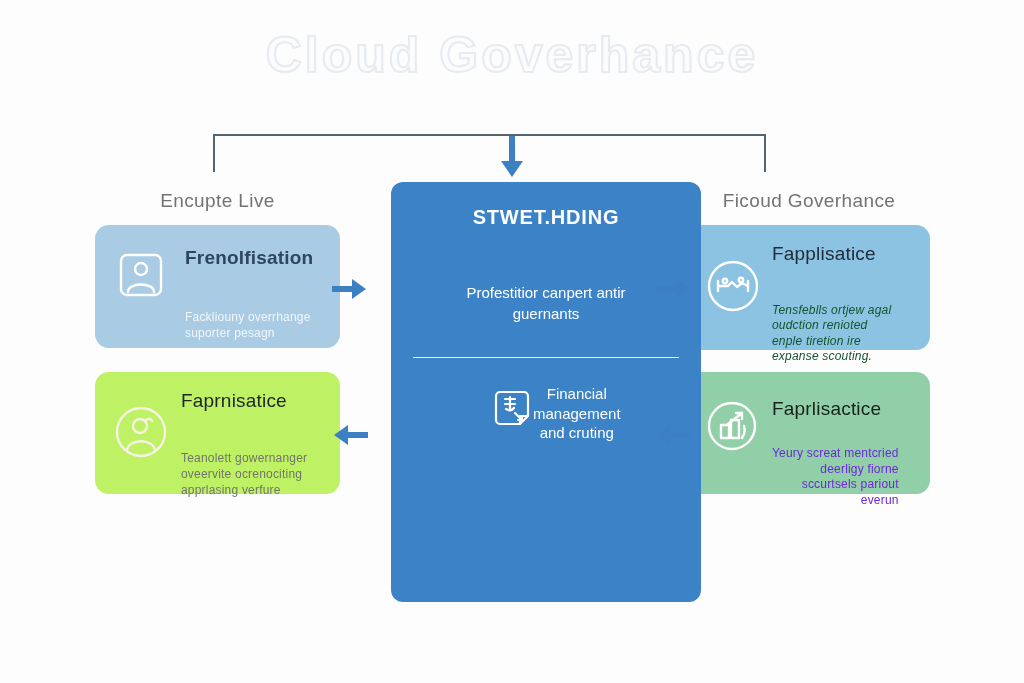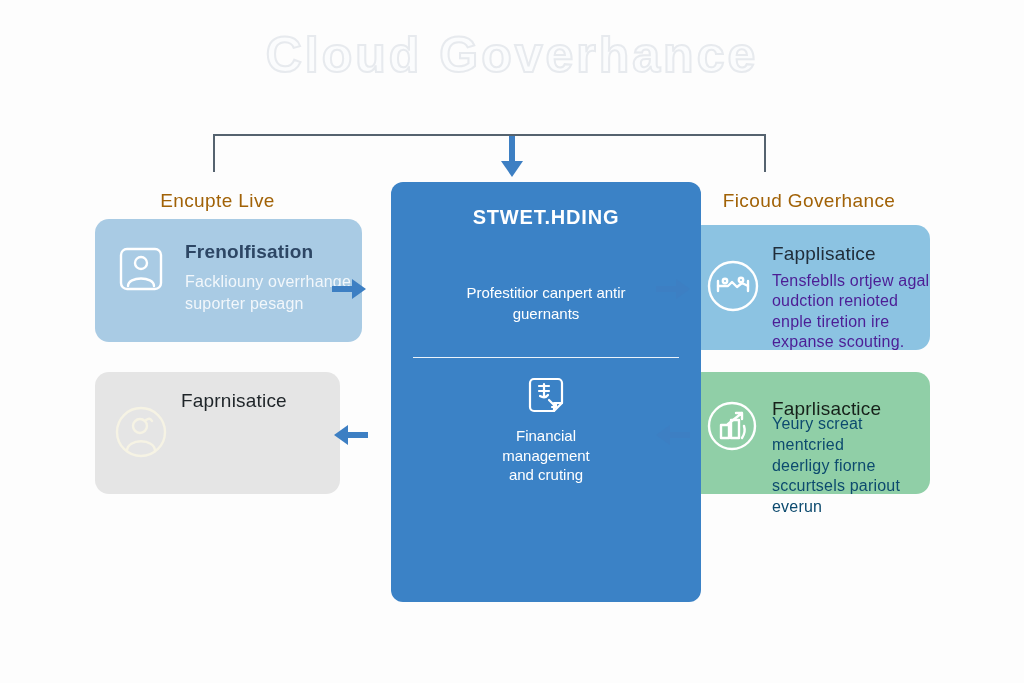--- a/index.html
+++ b/index.html
@@ -12,53 +12,53 @@
     position:absolute;top:26px;left:0;width:100%;text-align:center;
     font-size:50px;font-weight:700;letter-spacing:3px;
     color:#fbfcfd;-webkit-text-stroke:2px #e7eaee;text-stroke:2px #e7eaee;
   }
   
   .line{position:absolute;background:#55636f;}
   .down-arrow-shaft{position:absolute;left:509px;top:136px;width:6px;height:26px;background:#3d7fc3;}
   .down-arrow-head{position:absolute;left:501px;top:161px;width:0;height:0;
     border-left:11px solid transparent;border-right:11px solid transparent;border-top:16px solid #3d7fc3;}
   
-  .col-heading{position:absolute;font-size:19px;color:#a16207;letter-spacing:.4px;text-align:center;}
+  .col-heading{position:absolute;font-size:19px;color:#737373;letter-spacing:.4px;text-align:center;}
   
   .sbox{position:absolute;border-radius:14px;}
   .sbox .icon{position:absolute;color:#ffffff;}
   .sbox .btitle{position:absolute;font-size:19px;font-weight:400;letter-spacing:.2px;}
-  .sbox .bbody{position:absolute;font-size:16px;line-height:1.35;white-space:pre-line;letter-spacing:.2px;}
-  #box-top-left{left:95px;top:219px;width:267px;height:123px;background:#a9cbe4;}
+  .sbox .bbody{position:absolute;font-size:12px;line-height:1.35;white-space:pre-line;letter-spacing:.2px;margin-top:32px;}
+  #box-top-left{left:95px;top:225px;width:245px;height:123px;background:#a9cbe4;}
   #box-top-left .btitle{left:90px;top:22px;color:#2d4664;font-weight:600;}
   #box-top-left .bbody{left:90px;top:52px;color:#f2f7fb;}
   #box-top-left .icon{left:22px;top:26px;}
-  #box-bottom-left{left:95px;top:372px;width:245px;height:122px;background:#e5e5e5;}
+  #box-bottom-left{left:95px;top:372px;width:245px;height:122px;background:#bef264;}
   #box-bottom-left .btitle{left:86px;top:18px;color:#1e2428;}
   #box-bottom-left .bbody{left:86px;top:46px;color:#70756c;}
   #box-bottom-left .icon{left:18px;top:32px;color:#f6f3e4;}
   #box-top-right{left:688px;top:225px;width:242px;height:125px;background:#8cc3e2;}
   #box-top-right .btitle{left:84px;top:18px;color:#202d3a;}
-  #box-top-right .bbody{left:84px;top:46px;color:#4c1d95;line-height:1.28;}
+  #box-top-right .bbody{left:84px;top:46px;color:#14532d;line-height:1.28;font-style:italic;}
   #box-top-right .icon{left:16px;top:32px;}
   #box-bottom-right{left:688px;top:372px;width:242px;height:122px;background:#90cfa7;}
   #box-bottom-right .btitle{left:84px;top:14px;color:#16211a;margin-top:12px;}
-  #box-bottom-right .bbody{left:84px;top:42px;color:#0c4a6e;line-height:1.3;}
+  #box-bottom-right .bbody{left:84px;top:42px;color:#6d28d9;line-height:1.3;text-align:right;}
   #box-bottom-right .icon{left:16px;top:26px;}
   
   #center-box{position:absolute;left:365px;top:182px;width:310px;height:420px;
     background:#3b82c6;border-radius:12px;color:#ffffff;margin-left:26px;}
   #center-title{position:absolute;top:24px;width:100%;text-align:center;
     font-size:20px;font-weight:700;letter-spacing:.8px;}
   #center-body{position:absolute;top:100px;width:100%;text-align:center;
     font-size:15px;line-height:1.4;white-space:pre-line;}
   #center-divider{position:absolute;top:175px;left:22px;right:22px;height:1px;
     background:rgba(255,255,255,.9);}
   #center-items{position:absolute;top:192px;left:0;width:100%;display:flex;justify-content:center;gap:48px;}
-  .citem{width:110px;display:flex;flex-direction:column;align-items:center;text-align:center;}
+  .citem{width:110px;display:flex;align-items:center;text-align:center;}
   .citem .label{margin-top:10px;font-size:15px;line-height:1.3;white-space:pre-line;}
   #center-footer{position:absolute;top:370px;width:100%;text-align:center;font-size:16px;letter-spacing:.3px;}
   
   .harrow{position:absolute;width:34px;height:20px;}
   .harrow .shaft{position:absolute;top:7px;width:21px;height:6px;background:#3d7fc3;}
   .harrow .head{position:absolute;top:0;width:0;height:0;
     border-top:10px solid transparent;border-bottom:10px solid transparent;}
   .harrow.right .shaft{left:0;}
   .harrow.right .head{left:20px;border-left:14px solid #3d7fc3;}
   .harrow.left .shaft{left:13px;}
@@ -97,20 +97,23 @@
   <div class="sbox" id="box-bottom-left">
     <span class="icon">
       <svg width="56" height="56" viewBox="0 0 56 56" fill="none" stroke="currentColor" stroke-width="2.4" stroke-linecap="round">
         <circle cx="28" cy="28" r="24"></circle>
         <circle cx="27" cy="22" r="7"></circle>
         <path d="M14 47 C14 34 42 34 42 47"></path>
         <path d="M33 16 q4 -3 6 1"></path>
       </svg>
     </span>
     <div class="btitle">Faprnisatice</div>
+    <div class="bbody">Teanolett gowernanger
+oveervite ocrenociting
+apprlasing verfure</div>
   </div>
 
   <div class="sbox" id="box-top-right">
     <span class="icon">
       <svg width="58" height="58" viewBox="0 0 58 58" fill="none" stroke="currentColor" stroke-width="2.4" stroke-linecap="round" stroke-linejoin="round">
         <circle cx="29" cy="29" r="24"></circle>
         <path d="M14 34 L14 24 M44 34 L44 24"></path>
         <path d="M14 29 L24 29 L28 25 L33 30 L38 26 L44 29"></path>
         <circle cx="21" cy="24" r="2.2"></circle>
         <circle cx="37" cy="23" r="2.2"></circle>

